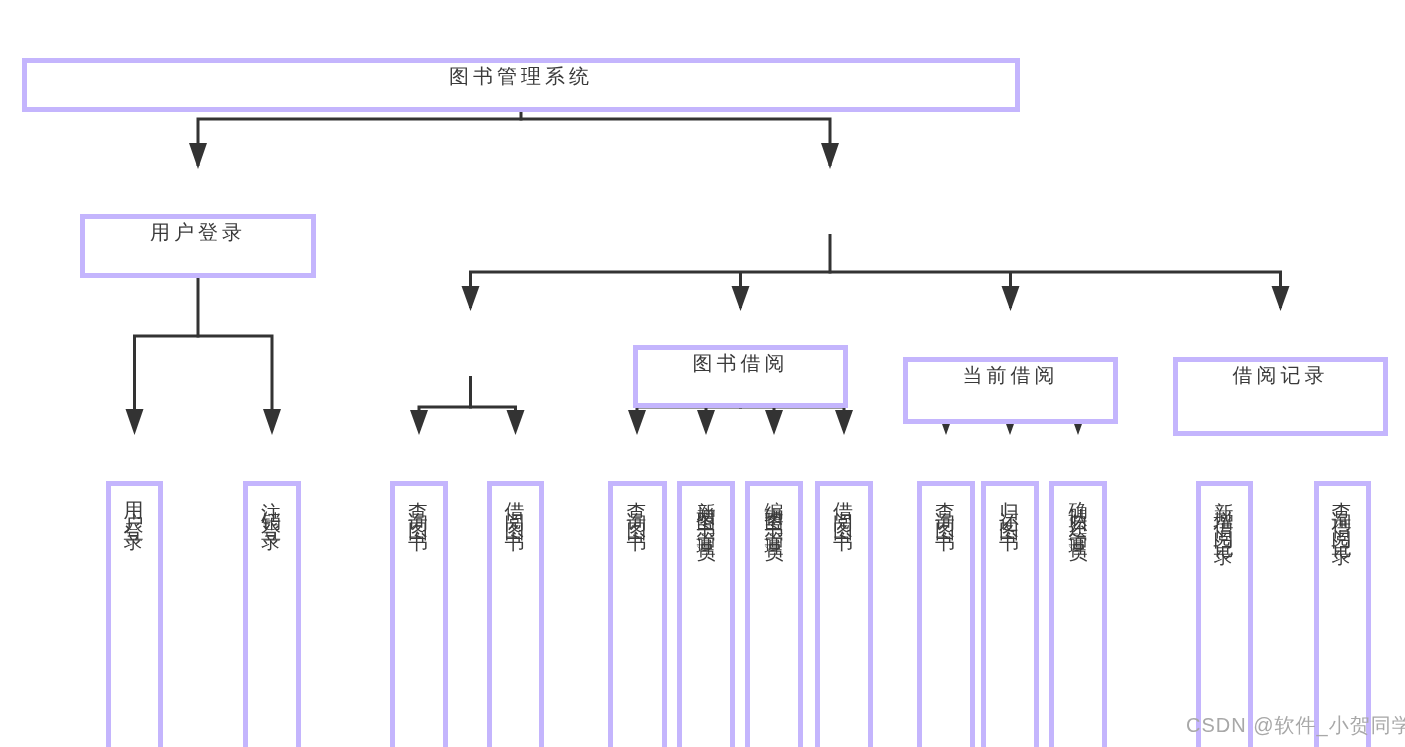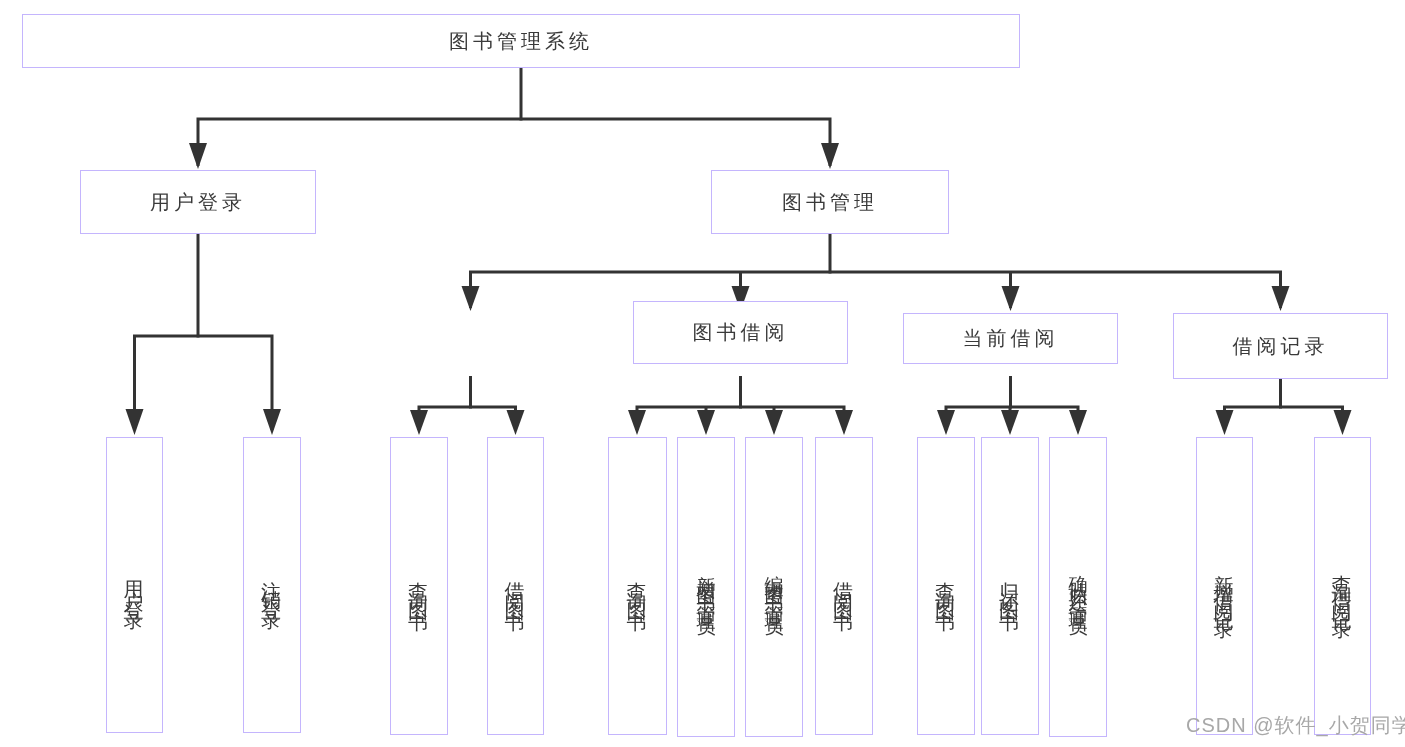--- a/index.html
+++ b/index.html
@@ -17,26 +17,26 @@
   }
   #connectors {
     position: absolute;
     left: 0;
     top: 0;
     z-index: 1;
   }
   .node {
     position: absolute;
     box-sizing: border-box;
-    border: 1px solid #c4b5fd;
+    border: 5px solid #c4b5fd;
     background: #ffffff;
     display: flex;
-    align-items: center;
     justify-content: center;
     z-index: 2;
+    margin-top: 44px;
   }
   .node .label {
     color: #3a3a3a;
     font-size: 20px;
     letter-spacing: 4px;
     white-space: nowrap;
   }
   .node.leaf .label {
     writing-mode: vertical-rl;
     text-orientation: mixed;
@@ -115,31 +115,28 @@
     <polygon points="1333.5,410 1351.5,410 1342.5,435" fill="#333333" stroke="none"></polygon>
   </svg>
 
   <div class="node" style="left:22px; top:14px; width:998px; height:54px;">
     <span class="label">图书管理系统</span>
   </div>
 
   <div class="node" style="left:80px; top:170px; width:236px; height:64px;">
     <span class="label">用户登录</span>
   </div>
-  <div class="node" style="left:711px; top:170px; width:238px; height:64px;">
-    <span class="label">图书管理</span>
-  </div>
 
   <div class="node" style="left:633px; top:301px; width:215px; height:63px;">
     <span class="label">图书借阅</span>
   </div>
-  <div class="node" style="left:903px; top:313px; width:215px; height:51px;">
+  <div class="node" style="left:903px; top:313px; width:215px; height:67px;">
     <span class="label">当前借阅</span>
   </div>
-  <div class="node" style="left:1173px; top:313px; width:215px; height:66px;">
+  <div class="node" style="left:1173px; top:313px; width:215px; height:79px;">
     <span class="label">借阅记录</span>
   </div>
 
   <div class="node leaf" style="left:106px; top:437px; width:57px; height:296px;">
     <span class="label">用户登录</span>
   </div>
   <div class="node leaf" style="left:243px; top:437px; width:58px; height:296px;">
     <span class="label">注销登录</span>
   </div>
 

